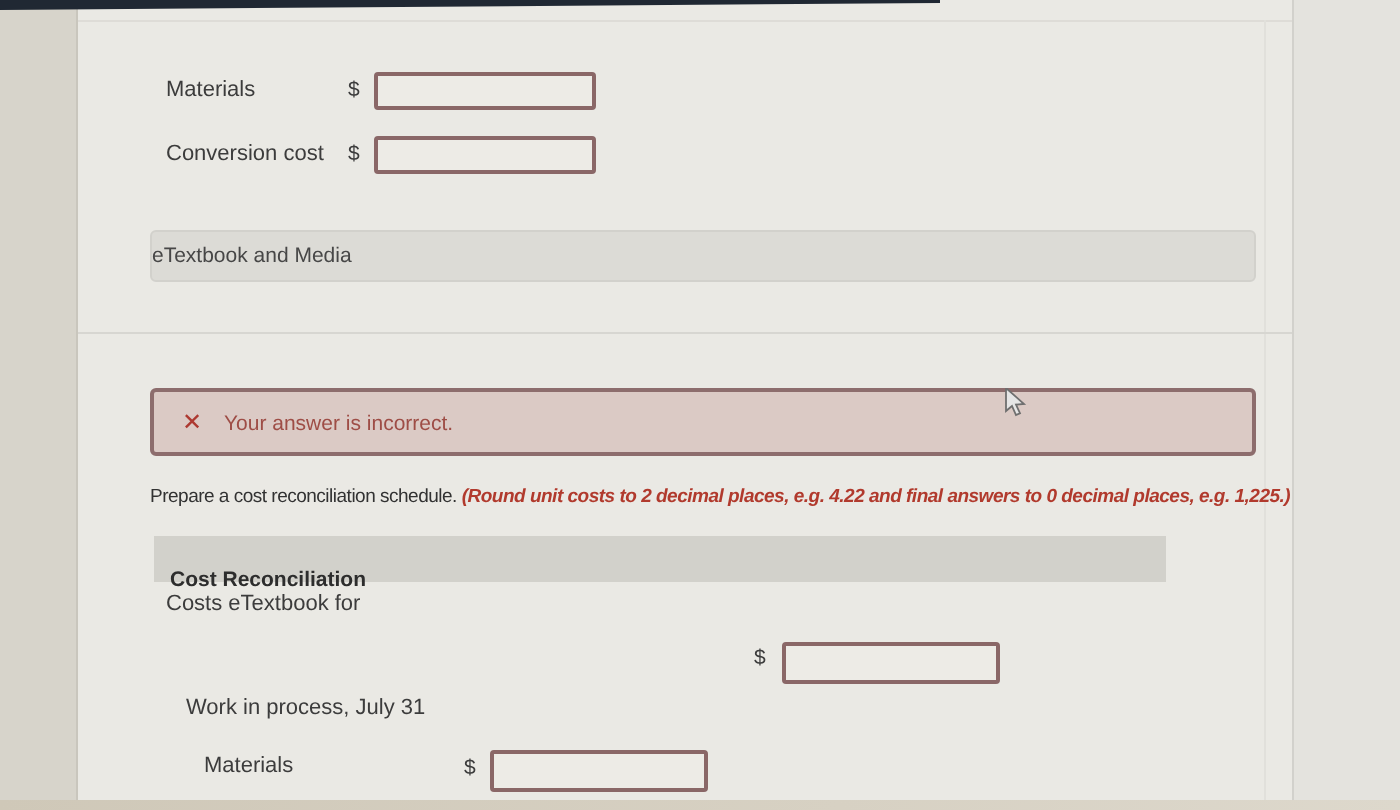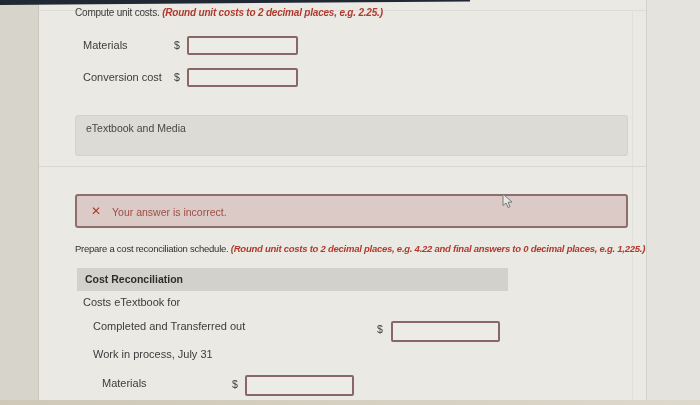--- a/index.html
+++ b/index.html
@@ -22,50 +22,47 @@
   .instr{position:absolute;left:75px;top:7px;font-size:10px;letter-spacing:-0.2px;white-space:nowrap;color:#3a3a3a;}
   .instr2{position:absolute;left:75px;top:243px;font-size:9.5px;letter-spacing:-0.25px;white-space:nowrap;color:#323232;}
   .note{color:#b13a2d;font-weight:bold;font-style:italic;}
 
   .lbl{position:absolute;font-size:11px;color:#3c3c3c;white-space:nowrap;}
   .cur{position:absolute;font-size:10.5px;color:#3c3c3c;}
 
   .tbox{position:absolute;box-sizing:border-box;border:2px solid #8a6767;background:#edebe6;
     border-radius:2px;outline:none;font:10.5px "Liberation Sans",sans-serif;padding:0 4px;color:#333;}
 
-  .etext{position:absolute;left:75px;top:115px;width:553px;height:41px;background:#dcdbd6;
+  .etext{position:absolute;left:75px;top:115px;width:553px;height:26px;background:#dcdbd6;
     border:1px solid #d2d1cc;border-radius:3px;font-size:10.5px;color:#474747;
-    line-height:24px;padding-left:10px;box-sizing:border-box;cursor:pointer;}
+    line-height:24px;padding-left:0;box-sizing:border-box;cursor:pointer;}
 
   .error-banner{position:absolute;left:75px;top:194px;width:553px;height:34px;box-sizing:border-box;
     background:#dbcac5;border:2px solid #8d6d6d;border-radius:3px;}
   .error-x{position:absolute;left:14px;top:8px;font-size:12px;font-weight:900;color:#ad3931;font-style:normal;}
   .error-msg{position:absolute;left:35px;top:10px;font-size:10.5px;color:#9e4d46;}
 
-  .cr-header{position:absolute;left:77px;top:268px;width:431px;height:23px;background:#d2d1cb;
-    box-sizing:border-box;padding:5px 0 0 8px;font-size:10.5px;font-weight:bold;color:#2d2d2d;}
+  .cr-header{position:absolute;left:77px;top:268px;width:506px;height:23px;background:#d2d1cb;
+    box-sizing:border-box;padding:16px 0 0 8px;font-size:10.5px;font-weight:bold;color:#2d2d2d;}
 
   .cursor{position:absolute;left:502px;top:194px;width:12px;height:16px;}
 </style>
 </head>
 <body>
 
 <div class="screen">
 
   <div class="left-gutter"></div>
   <div class="right-gutter"></div>
   <div class="card-top-line"></div>
   <div class="card-right-edge"></div>
   <div class="bezel-top"></div>
   <div class="bezel-bottom"></div>
   <div class="section-divider"></div>
 
-  <div class="instr">
-    <span>Compute unit costs. </span><span class="note">(Round unit costs to 2 decimal places, e.g. 2.25.)</span>
-  </div>
 
   <div class="lbl" style="left:83px;top:39px">Materials</div>
   <div class="cur" style="left:174px;top:39px">$</div>
   <input class="tbox" style="left: 187px; top: 36px; width: 111px; height: 19px;" value="">
 
   <div class="lbl" style="left:83px;top:71px">Conversion cost</div>
   <div class="cur" style="left:174px;top:71px">$</div>
   <input class="tbox" style="left: 187px; top: 68px; width: 111px; height: 19px;" value="">
 
   <div class="etext">eTextbook and Media</div>
@@ -80,21 +77,20 @@
   </svg>
 
   <div class="instr2">
     <span>Prepare a cost reconciliation schedule. </span><span class="note">(Round unit costs to 2 decimal places, e.g. 4.22 and final answers to 0 decimal places, e.g. 1,225.)</span>
   </div>
 
   <div class="cr-header">Cost Reconciliation</div>
 
   <div class="lbl" style="left:83px;top:296px">Costs eTextbook for</div>
 
-  <div class="lbl" style="left:93px;top:320px">Completed and Transferred out</div>
   <div class="cur" style="left:377px;top:323px">$</div>
   <input class="tbox" style="left: 391px; top: 321px; width: 109px; height: 21px;" value="">
 
   <div class="lbl" style="left:93px;top:348px">Work in process, July 31</div>
 
   <div class="lbl" style="left:102px;top:377px">Materials</div>
   <div class="cur" style="left:232px;top:378px">$</div>
   <input class="tbox" style="left: 245px; top: 375px; width: 109px; height: 21px;" value="">
 
 </div>

